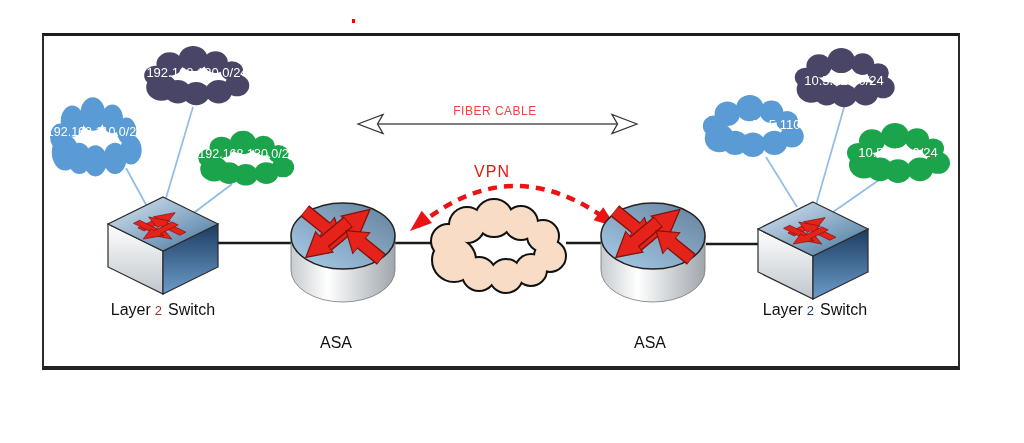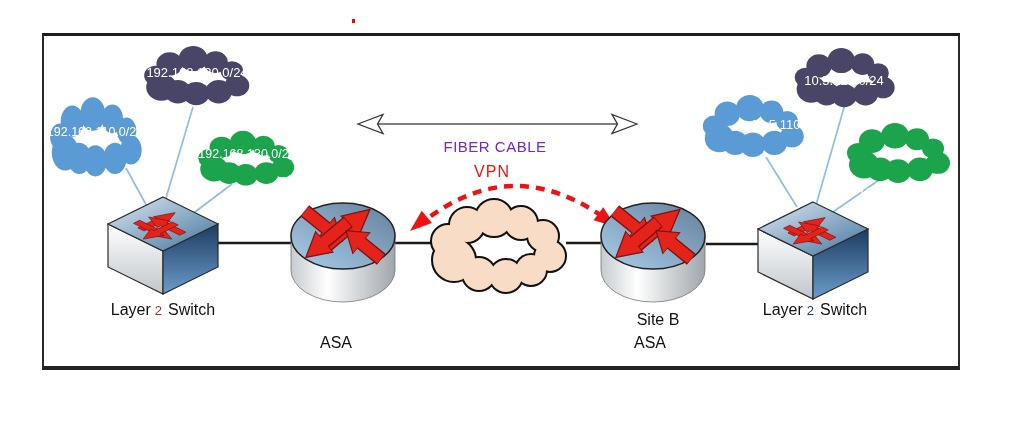--- a/index.html
+++ b/index.html
@@ -6,21 +6,21 @@
   #stage{position:relative;width:1024px;height:443px;background:#fff;overflow:hidden;
          font-family:"Liberation Sans",sans-serif;}
   #frame{position:absolute;left:42px;top:33px;width:918px;height:337px;box-sizing:border-box;
          border:2px solid #2a2a2a;border-top:3px solid #1c1c1c;border-bottom:4px solid #222;background:#fff;}
   #gfx{position:absolute;left:0;top:0;z-index:2;}
   .lbl{position:absolute;z-index:3;font-weight:normal;text-align:center;line-height:1.1;
        white-space:nowrap;pointer-events:none;}
   .cloud-lbl{color:#fff;font-size:12.5px;}
   .dev-lbl{color:#111;font-size:16px;}
   .vpn-lbl{color:#EC1313;font-size:16px;letter-spacing:1px;}
-  .fiber-lbl{color:#6d28d9;font-size:15px;letter-spacing:0.5px;margin-top:34px;}
+  .fiber-lbl{color:#ef4444;font-size:12px;letter-spacing:0.5px;}
   .internet-lbl{color:#111;font-size:20px;}
   .num2{font-size:13px;margin:0 6px 0 4px;}
   #stray-dot{position:absolute;left:352px;top:19px;width:3px;height:4px;background:#FF0000;z-index:1;}
 </style>
 </head>
 <body>
 
 <div id="stage">
   <div id="stray-dot"></div>
   <div id="frame"></div>
@@ -151,25 +151,24 @@
 
     <use href="#routerIcon" transform="translate(288,198)"></use>
     <use href="#routerIcon" transform="translate(598,198)"></use>
   </svg>
 
   <div class="lbl cloud-lbl" style="left:40px;top:114px;width:110px;margin-top:12px;">192.168.110.0/24</div>
   <div class="lbl cloud-lbl" style="left:139px;top:66px;width:116px;font-size:13px;">192.168.120.0/24</div>
   <div class="lbl cloud-lbl" style="left:191px;top:148px;width:112px;">192.168.130.0/21</div>
   <div class="lbl cloud-lbl" style="left:736px;top:118px;width:108px;font-size:13px;">10.5.110.0/24</div>
   <div class="lbl cloud-lbl" style="left:792px;top:68px;width:104px;font-size:13px;margin-top:6px;">10.5.120.0/24</div>
-  <div class="lbl cloud-lbl" style="left:844px;top:146px;width:108px;font-size:13px;margin-top:40px;">10.5.130.0/24</div>
+  <div class="lbl cloud-lbl" style="left:844px;top:146px;width:108px;font-size:13px;">10.5.130.0/24</div>
 
   <div class="lbl fiber-lbl" style="left:400px;top:105px;width:190px;">FIBER CABLE</div>
   <div class="lbl vpn-lbl" style="left:462px;top:163px;width:60px;">VPN</div>
 
 
   <div class="lbl dev-lbl" style="left:93px;top:301px;width:140px;"><span>Layer</span><span class="num2" style="color:#943634">2</span><span>Switch</span></div>
   <div class="lbl dev-lbl" style="left:745px;top:301px;width:140px;"><span>Layer</span><span class="num2" style="color:#17375E">2</span><span>Switch</span></div>
 
   <div class="lbl dev-lbl" style="left:276px;top:334px;width:120px;">ASA</div>
-  <div class="lbl dev-lbl" style="left:598px;top:311px;width:120px;">Site B</div>
   <div class="lbl dev-lbl" style="left:590px;top:334px;width:120px;">ASA</div>
 </div>
 
 </body></html>

